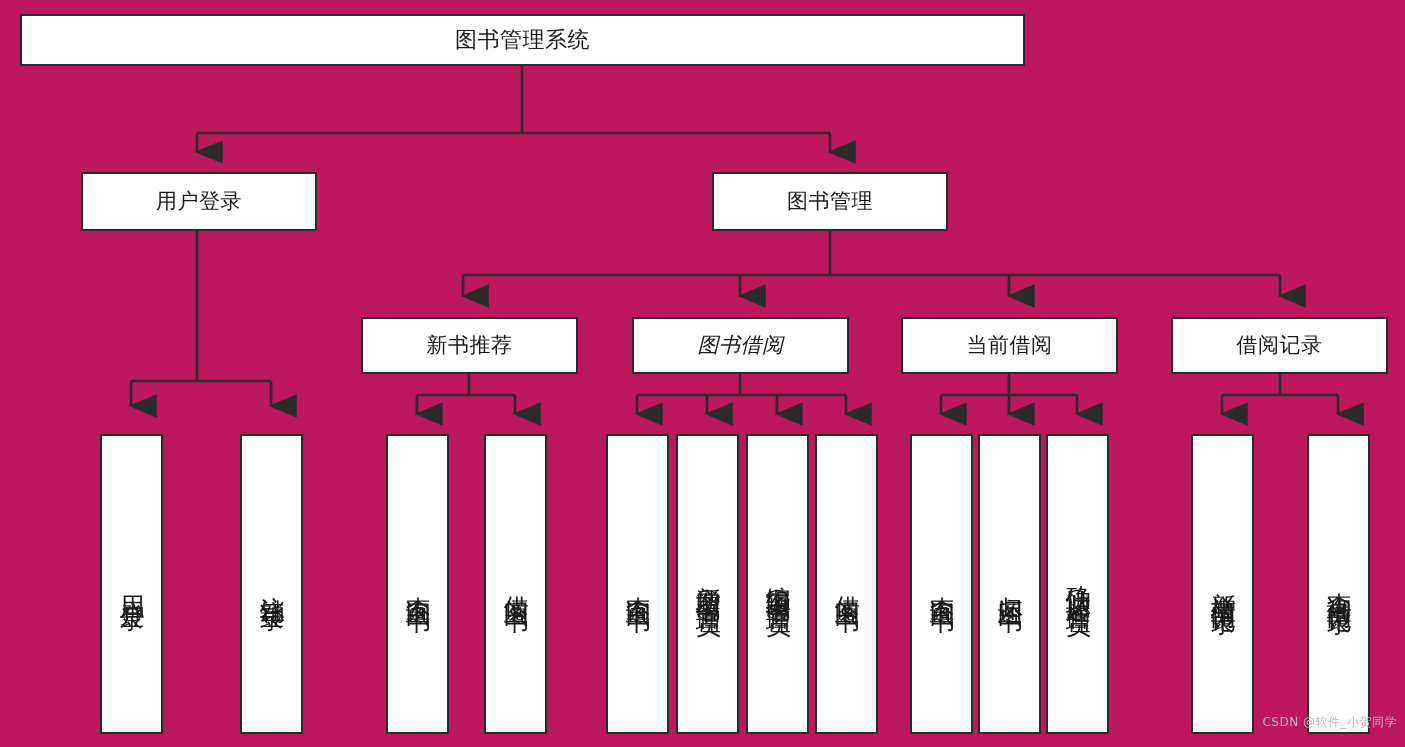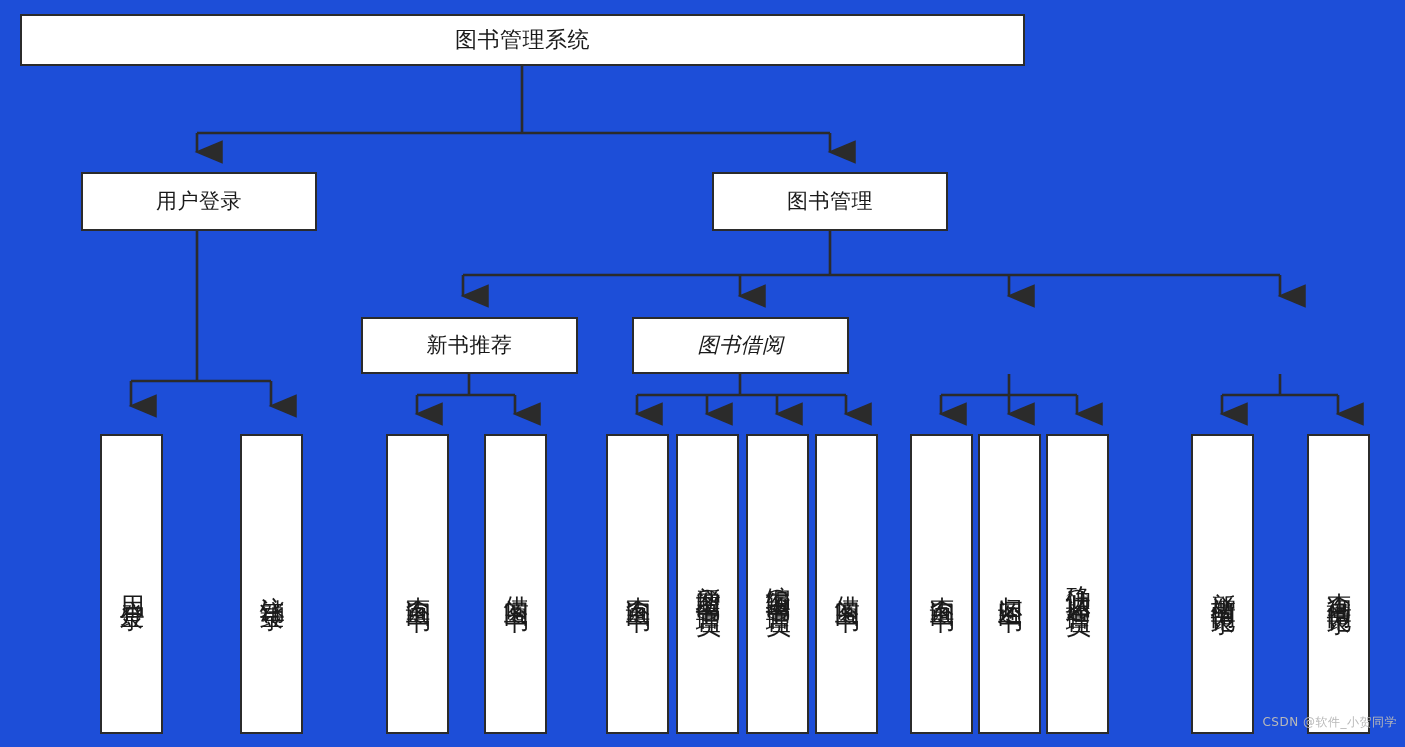--- a/index.html
+++ b/index.html
@@ -5,21 +5,21 @@
 <style>
   html,body{margin:0;padding:0;background:#ffffff;}
   body{
     font-family:"DejaVu Sans","Liberation Sans",sans-serif;
     color:#111111;
   }
   #canvas{
     position:relative;
     width:1405px;
     height:747px;
-    background:#1d4ed8;
+    background:#be185d;
     overflow:hidden;
   }
   svg#links{
     position:absolute;
     left:0; top:0;
     width:1405px;
     height:747px;
     pointer-events:none;
   }
   .node{
@@ -139,20 +139,26 @@
   <div class="node h" style="left:361px; top:317px; width:217px; height:57px;">
     <span class="label">新书推荐</span>
   </div>
 
   <div class="node h" style="left:712px; top:172px; width:236px; height:59px;">
     <span class="label">图书管理</span>
   </div>
   <div class="node h" style="left:632px; top:317px; width:217px; height:57px;font-style:italic;">
     <span class="label">图书借阅</span>
   </div>
+  <div class="node h" style="left:901px; top:317px; width:217px; height:57px;">
+    <span class="label">当前借阅</span>
+  </div>
+  <div class="node h" style="left:1171px; top:317px; width:217px; height:57px;">
+    <span class="label">借阅记录</span>
+  </div>
 
   <div class="node v" style="left:100px; top:434px; width:63px; height:300px;">
     <span class="label">用户登录</span>
   </div>
   <div class="node v" style="left:240px; top:434px; width:63px; height:300px;">
     <span class="label">注销登录</span>
   </div>
 
   <div class="node v" style="left:386px; top:434px; width:63px; height:300px;">
     <span class="label">查询图书</span>

